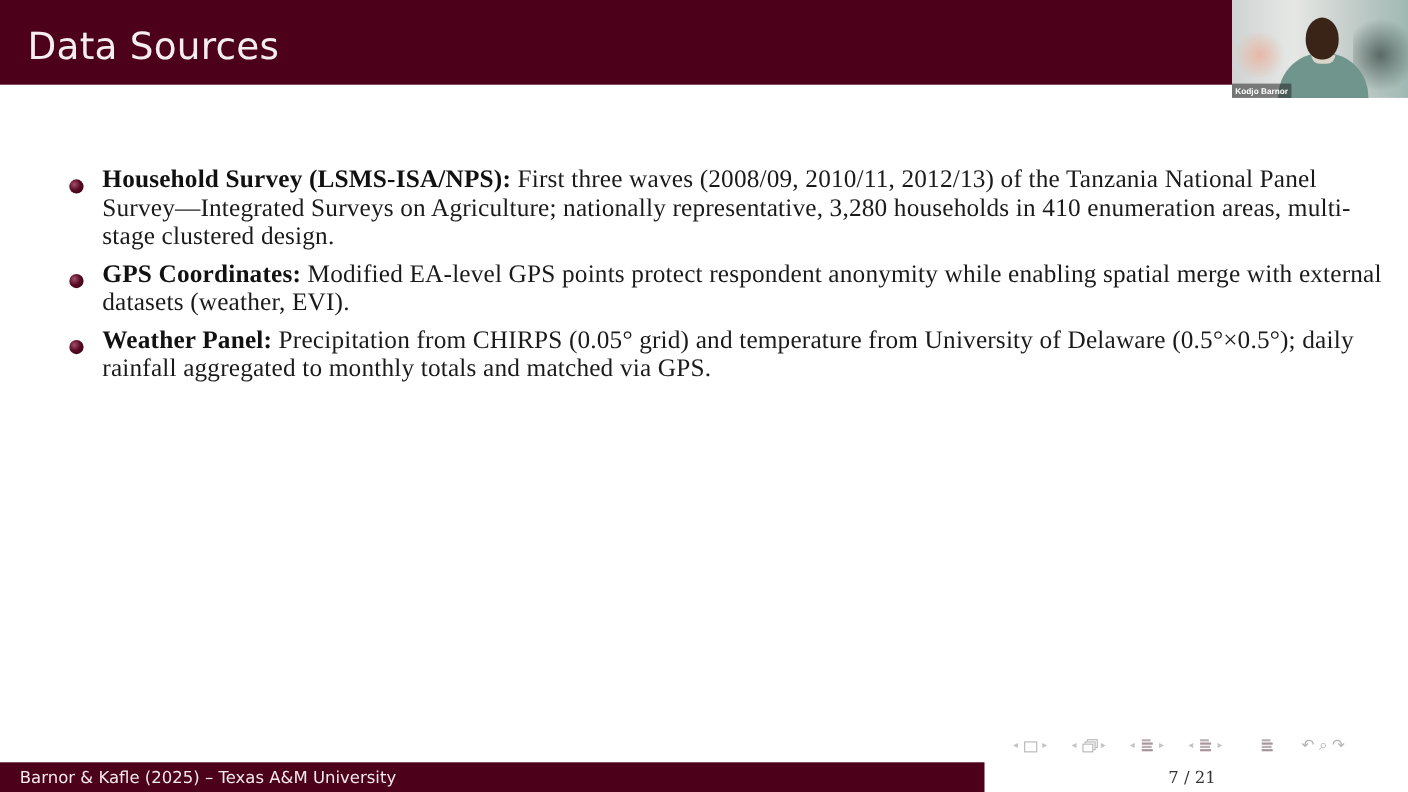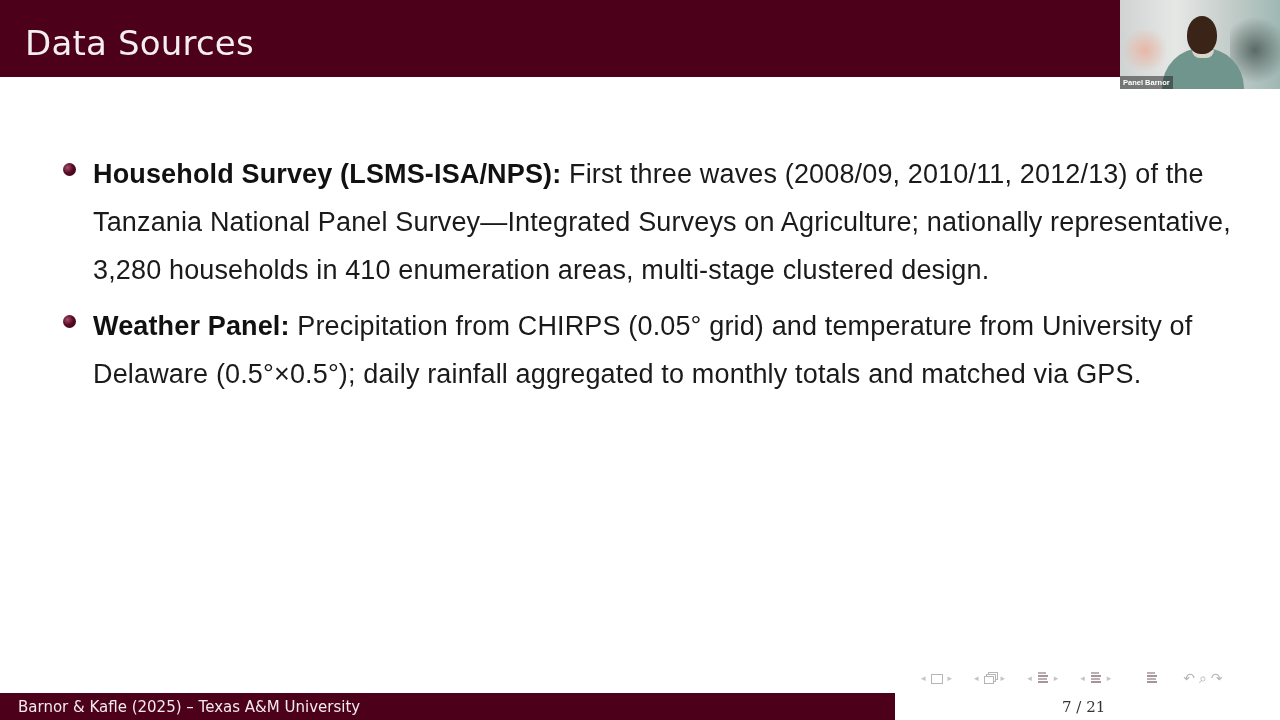--- a/index.html
+++ b/index.html
@@ -72,23 +72,23 @@
   }
   .content {
     position: absolute; left: 60px; top: 150px;
     width: 1200px;
   }
   .bullet-item {
     position: relative;
     padding-left: 33px;
     margin-bottom: 8px;
     color: #1a1a1a;
-    font-family: Liberation Sans, sans-serif;
-    font-size: 27px;
-    line-height: 48px;
+    font-family: Liberation Serif, serif;
+    font-size: 23px;
+    line-height: 26px;
     letter-spacing: 0.15px;
   }
   .bullet-dot {
     position: absolute; left: 3px; top: 13px;
     width: 13px; height: 13px;
     border-radius: 50%;
     background: radial-gradient(circle at 35% 35%, #a05068 0%, #5a0a25 45%, #2d0010 100%);
   }
   .bullet-term {
     font-weight: bold;
@@ -148,27 +148,31 @@
 
   <div class="header-bar"></div>
   <div class="slide-title">Data Sources</div>
 
   <div class="video-tile">
     <div class="video-bg-blob1"></div>
     <div class="video-bg-blob2"></div>
     <div class="person-body"></div>
     <div class="person-collar"></div>
     <div class="person-head"></div>
-    <div class="video-name">Panel Barnor</div>
+    <div class="video-name">Kodjo Barnor</div>
   </div>
 
   <div class="content">
     <div class="bullet-item">
       <span class="bullet-dot"></span>
       <span class="bullet-term">Household Survey (LSMS-ISA/NPS):</span><span> First three waves (2008/09, 2010/11, 2012/13) of the Tanzania National Panel Survey—Integrated Surveys on Agriculture; nationally representative, 3,280 households in 410 enumeration areas, multi-stage clustered design.</span>
+    </div>
+    <div class="bullet-item">
+      <span class="bullet-dot"></span>
+      <span class="bullet-term">GPS Coordinates:</span><span> Modified EA-level GPS points protect respondent anonymity while enabling spatial merge with external datasets (weather, EVI).</span>
     </div>
     <div class="bullet-item">
       <span class="bullet-dot"></span>
       <span class="bullet-term">Weather Panel:</span><span> Precipitation from CHIRPS (0.05° grid) and temperature from University of Delaware (0.5°×0.5°); daily rainfall aggregated to monthly totals and matched via GPS.</span>
     </div>
   </div>
 
   <div class="nav-bar">
     <div class="nav-group">
       <span class="nav-arrow">◂</span>

